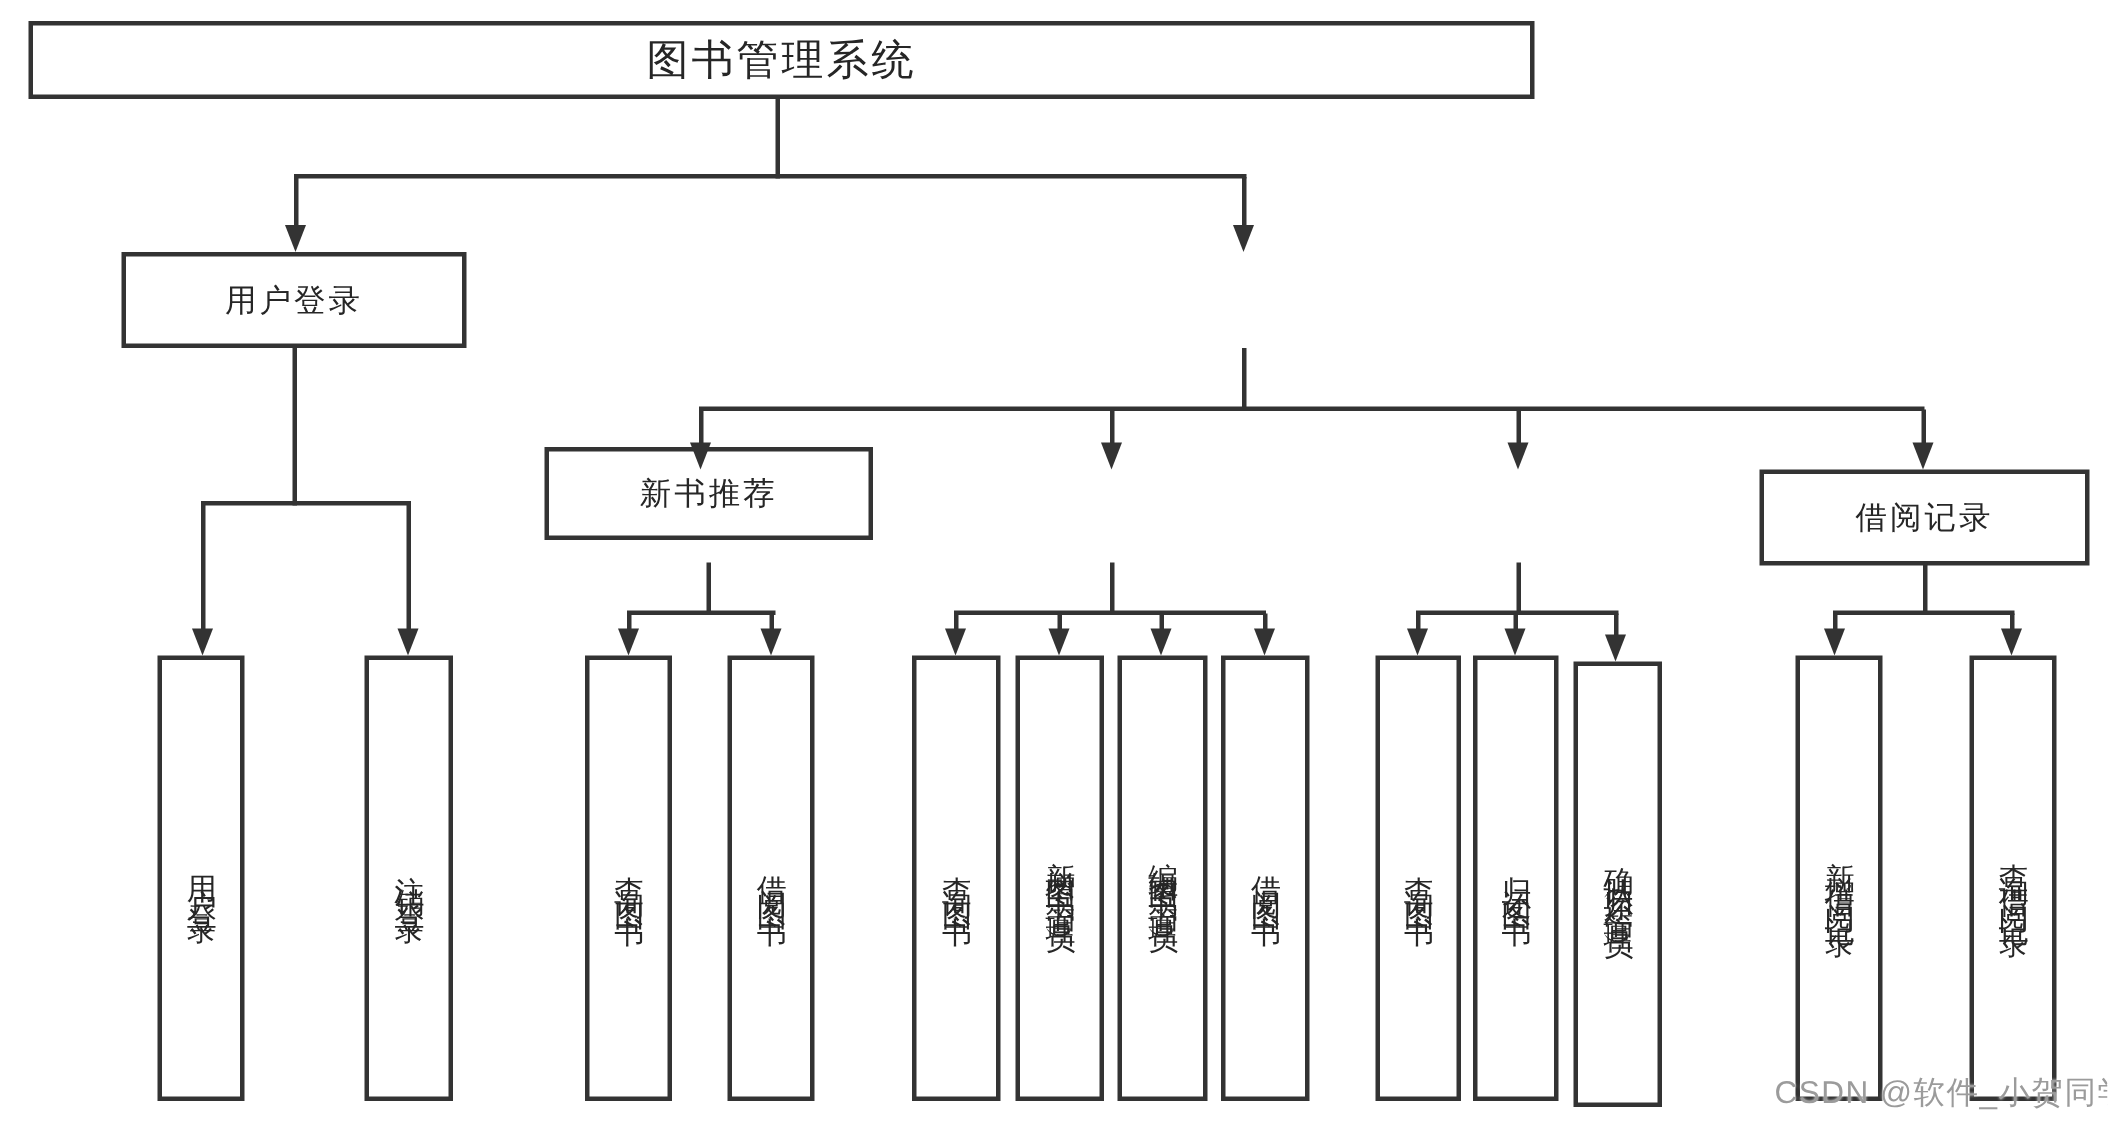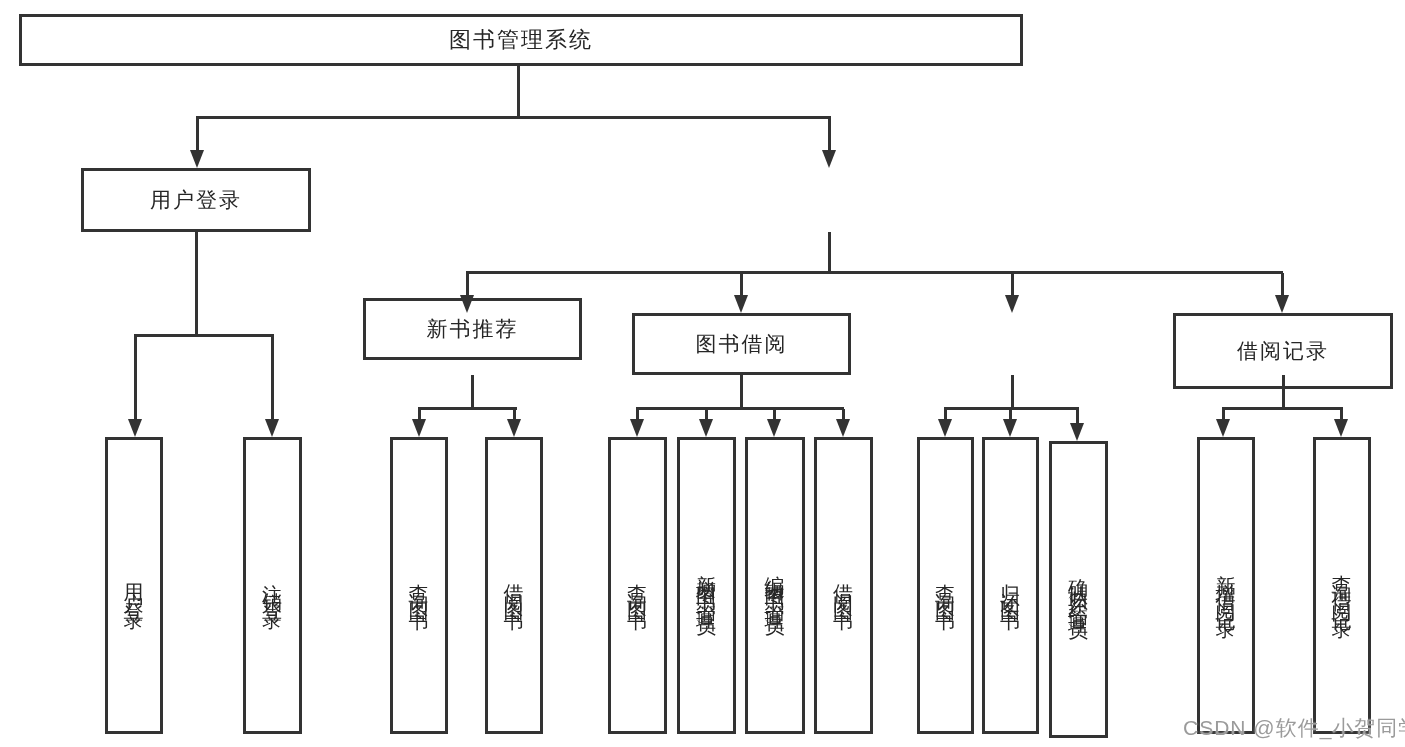--- a/index.html
+++ b/index.html
@@ -18,21 +18,21 @@
   }
   .box{
     position:absolute;
     box-sizing:border-box;
     border:3px solid var(--line);
     background:#fff;
     display:flex;align-items:center;justify-content:center;
     color:var(--text);
   }
   .h-node{font-size:21px;letter-spacing:2px;white-space:nowrap;}
-  .root-node{font-size:22px;}
+  .root-node{font-size:28px;}
   .leaf{
     writing-mode:vertical-rl;
     text-orientation:mixed;
     font-size:20px;
     letter-spacing:9px;
     line-height:1;
   }
   .leaf.tight{letter-spacing:6px;}
   .wire{position:absolute;background:var(--line);}
   .arrow-head{
@@ -61,24 +61,21 @@
     <span>图书管理系统</span>
   </div>
 
   <div class="box h-node" style="left:81px;top:168px;width:230px;height:64px">
     <span>用户登录</span>
   </div>
 
   <div class="box h-node" style="left:363px;top:298px;width:219px;height:62px">
     <span>新书推荐</span>
   </div>
-  <div class="box h-node" style="left:632px;top:313px;width:219px;height:62px">
-    <span>图书借阅</span>
-  </div>
-  <div class="box h-node" style="left:1173px;top:313px;width:220px;height:76px">
+  <div class="box h-node" style="left:1173px;top:313px;width:220px;height:64px">
     <span>借阅记录</span>
   </div>
 
   <div class="box leaf" style="left:105px;top:437px;width:58px;height:297px">
     <span>用户登录</span>
   </div>
   <div class="box leaf" style="left:243px;top:437px;width:59px;height:297px">
     <span>注销登录</span>
   </div>
 

